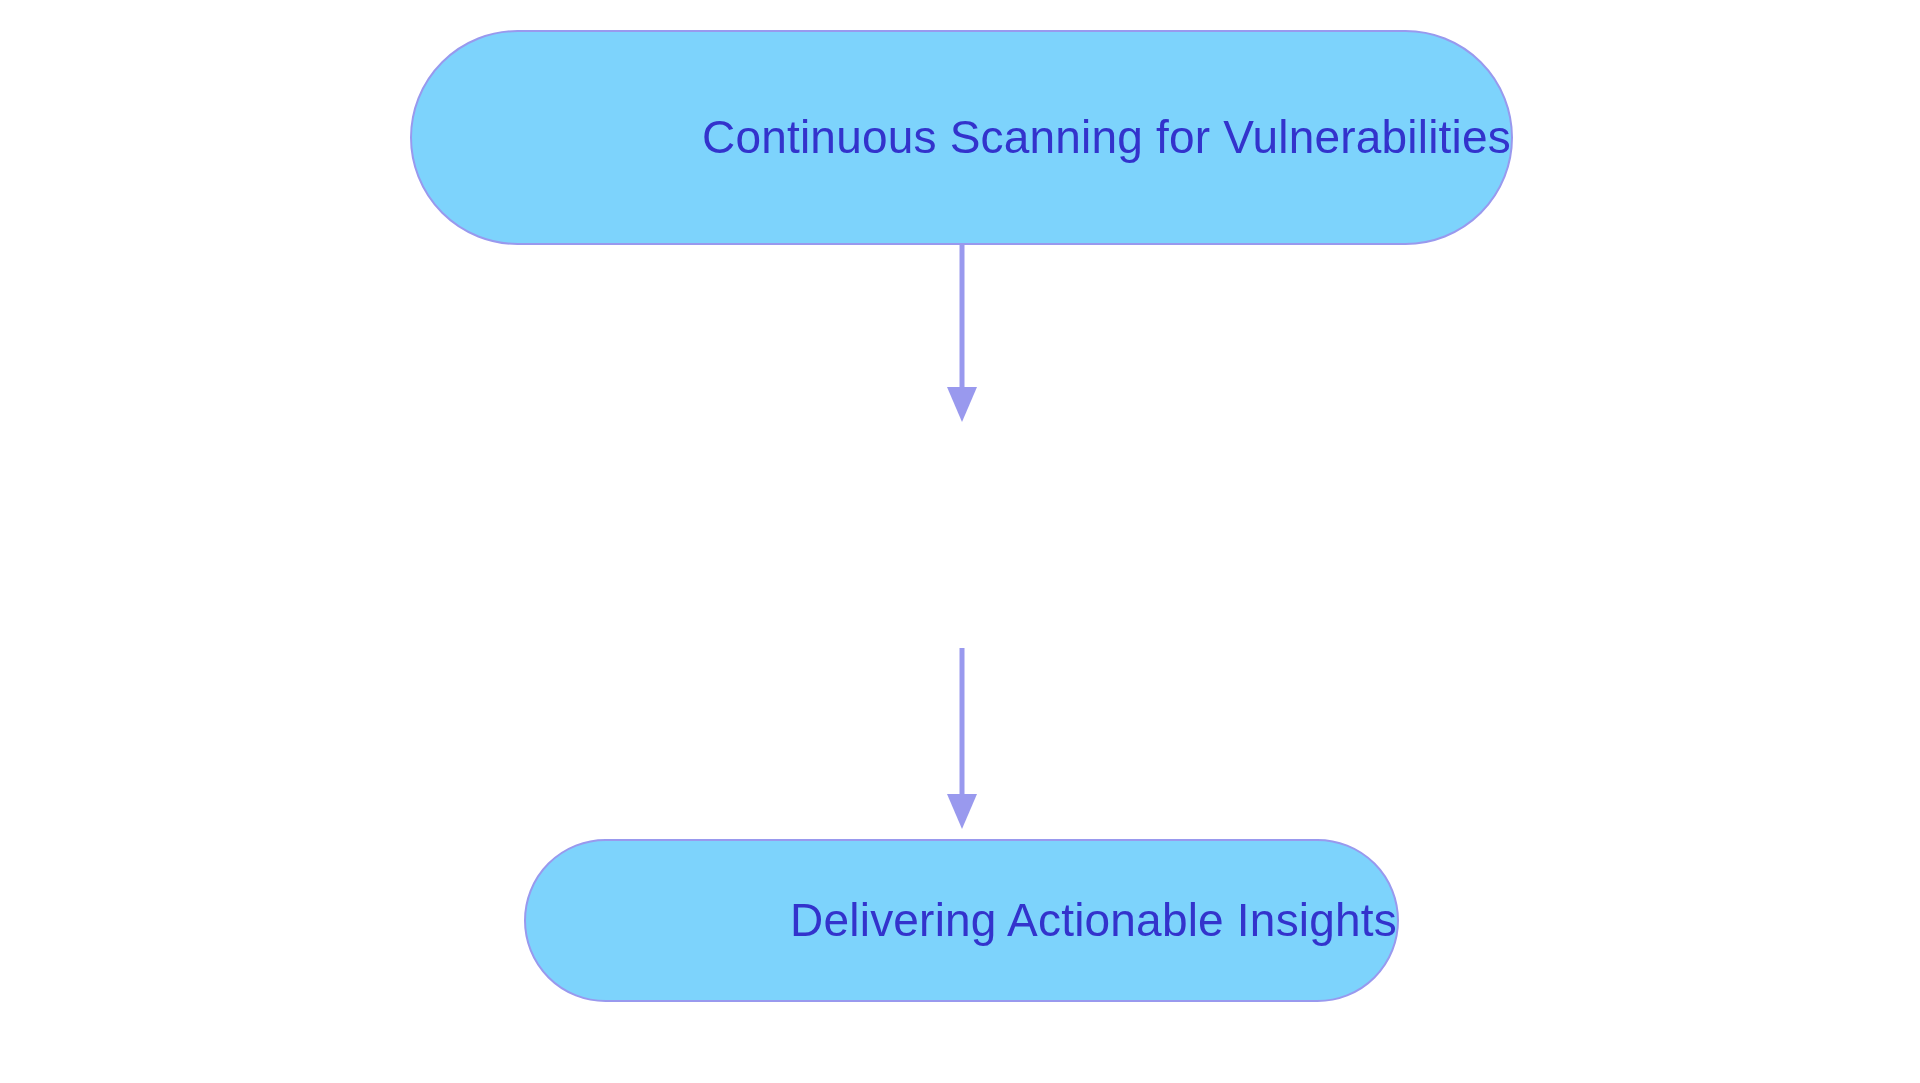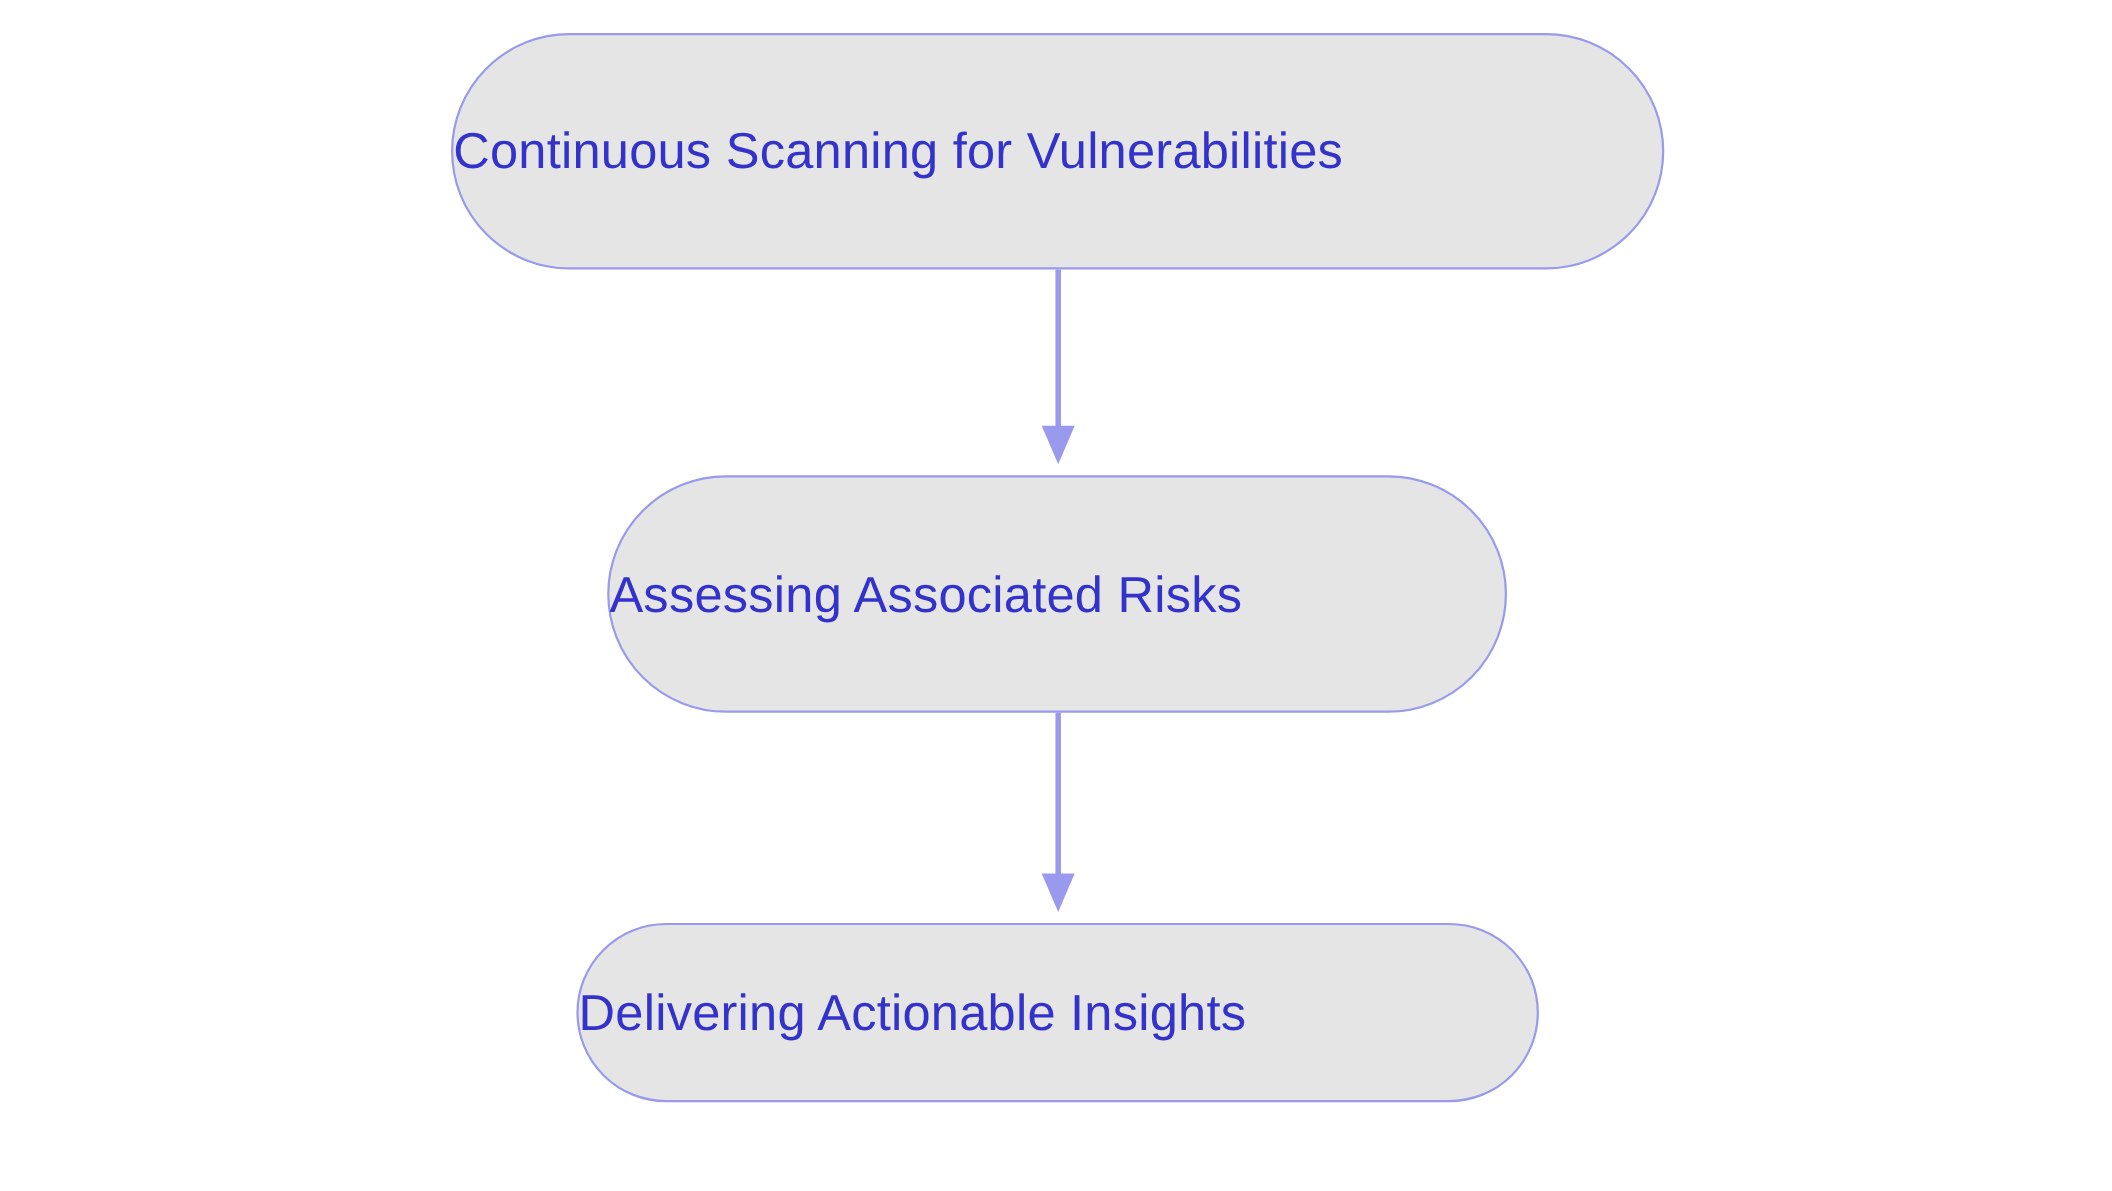--- a/index.html
+++ b/index.html
@@ -16,22 +16,22 @@
     width: 1920px;
     height: 1083px;
     background: #ffffff;
     overflow: hidden;
   }
   .flow-node {
     position: absolute;
     box-sizing: border-box;
     display: flex;
     align-items: center;
-    justify-content: flex-start;
-    background: #e5e5e5;
+    justify-content: flex-end;
+    background: #7dd3fc;
     border: 2px solid #9999ee;
     border-radius: 110px;
     color: #3333cc;
     font-family: "Liberation Sans", sans-serif;
     font-weight: 400;
     letter-spacing: 0.2px;
     white-space: nowrap;
     user-select: none;
   }
   .flow-node .node-label {
@@ -89,21 +89,18 @@
     <g>
       <path class="edge-line" d="M 962 648 L 962 795"></path>
       <path class="edge-head" d="M 947 794 L 977 794 L 962 829 Z"></path>
     </g>
   </svg>
 
   <div class="flow-node" id="node-1">
     <span class="node-label">Continuous Scanning for Vulnerabilities</span>
   </div>
 
-  <div class="flow-node" id="node-2">
-    <span class="node-label">Assessing Associated Risks</span>
-  </div>
 
   <div class="flow-node" id="node-3">
     <span class="node-label">Delivering Actionable Insights</span>
   </div>
 
 </div>
 
 </body></html>

